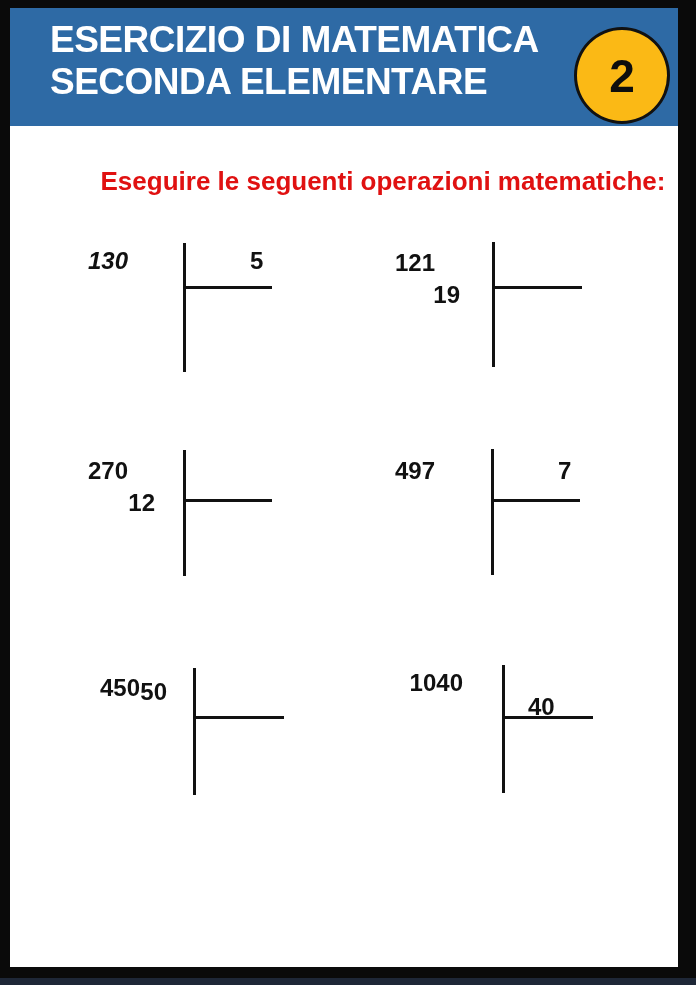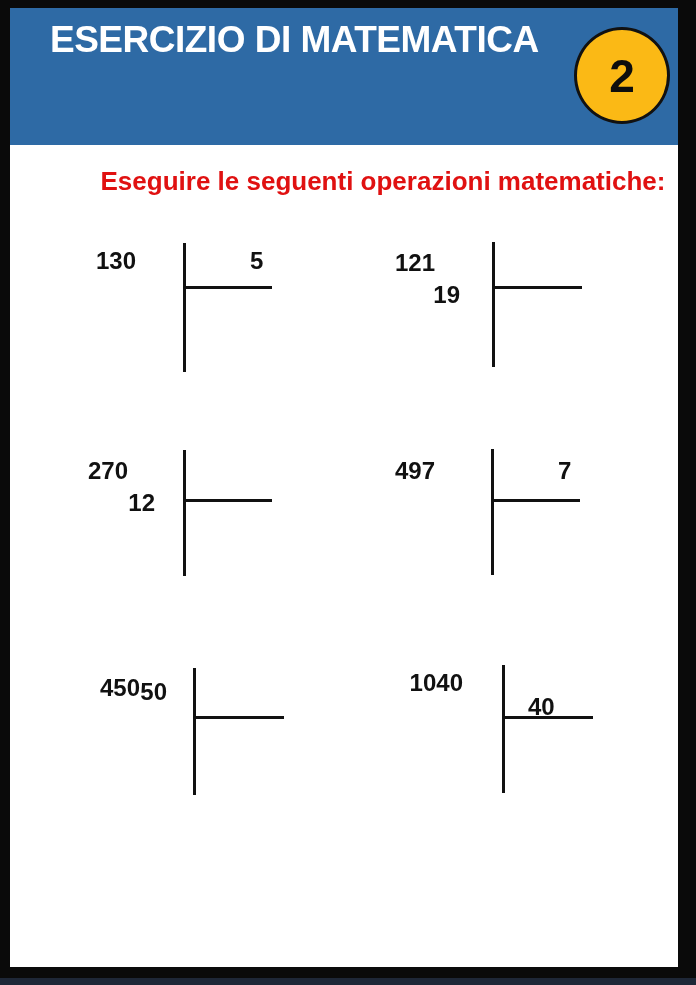--- a/index.html
+++ b/index.html
@@ -15,21 +15,21 @@
     position:absolute;left:10px;top:8px;width:668px;height:959px;
     background:#ffffff;
   }
   
   #bottom-strip{
     position:absolute;left:0;bottom:0;width:696px;height:7px;
     background:#1e2737;
   }
   
   #header{
-    position:absolute;left:10px;top:8px;width:668px;height:137px;
+    position:absolute;left:10px;top:8px;width:668px;height:118px;
     background:#2e6aa5;
   }
   #title{
     position:absolute;left:40px;top:11px;
     color:#ffffff;font-weight:bold;font-size:37px;line-height:42px;
     letter-spacing:-0.5px;white-space:nowrap;
   }
   
   #badge{
     position:absolute;left:574px;top:27px;width:96px;height:97px;
@@ -47,21 +47,21 @@
   }
   
   .num{
     position:absolute;color:#111;font-weight:bold;font-size:24px;line-height:24px;
   }
   .num.ra{width:70px;text-align:right;}
   .vline{position:absolute;width:3px;background:#111;}
   .hline{position:absolute;height:3px;background:#111;}
 
   
-  #p1-dividend{left:66px;top:249px;}
+  #p1-dividend{left:58px;top:249px;font-style:italic;}
   #p1-divisor{left:250px;top:249px;}
   #p1-v{left:183px;top:243px;height:129px;}
   #p1-h{left:184px;top:286px;width:88px;}
   
   #p2-dividend{left:365px;top:251px;}
   #p2-divisor{left:390px;top:283px;}
   #p2-v{left:492px;top:242px;height:125px;}
   #p2-h{left:493px;top:286px;width:89px;}
   
   #p3-dividend{left:58px;top:459px;}
@@ -87,20 +87,21 @@
 </head>
 <body>
 
 <div id="page">
 
   <div id="sheet"></div>
 
   <div id="header">
     <div id="title">
       <div>ESERCIZIO DI MATEMATICA</div>
+      <div>SECONDA ELEMENTARE</div>
     </div>
   </div>
 
   <div id="badge">
     <span id="badge-number">2</span>
   </div>
 
   <div id="instruction">Eseguire le seguenti operazioni matematiche:</div>
 
   <span class="num ra" id="p1-dividend">130</span>

